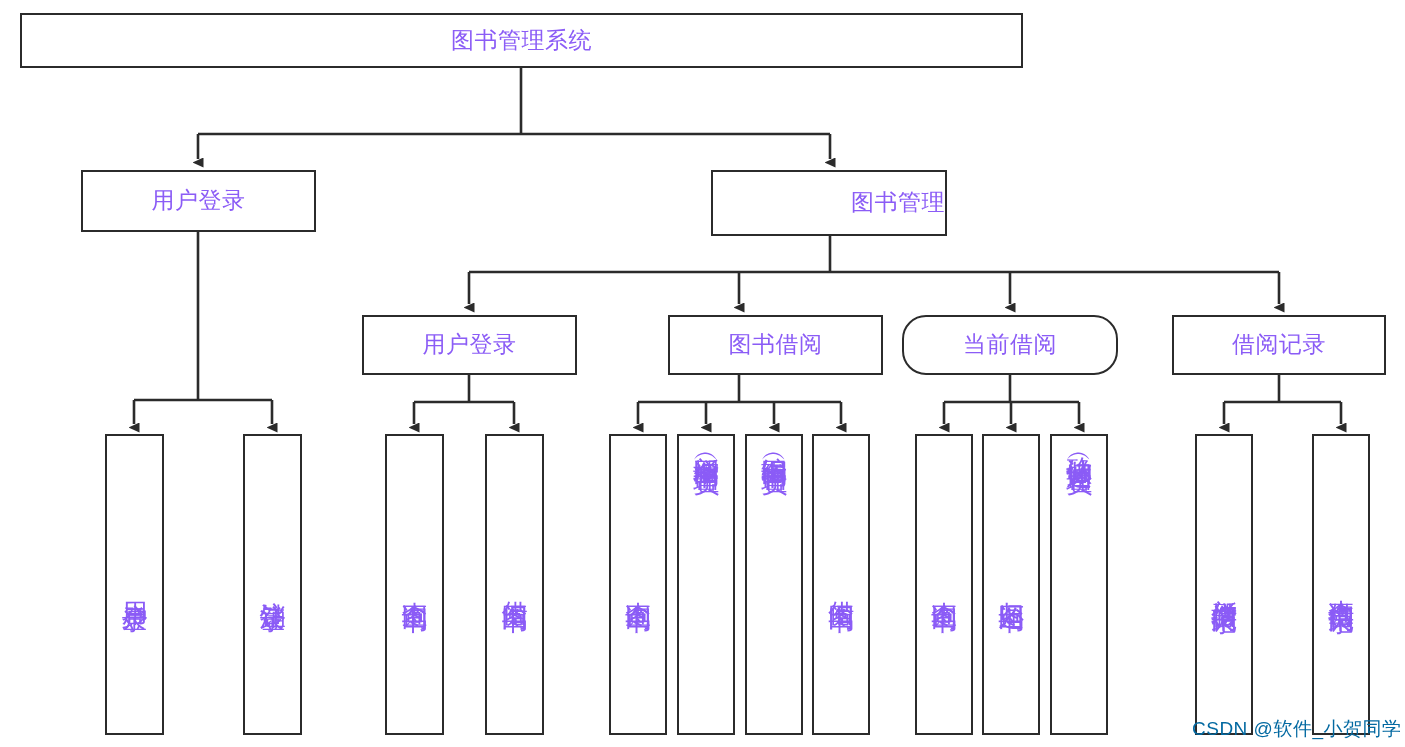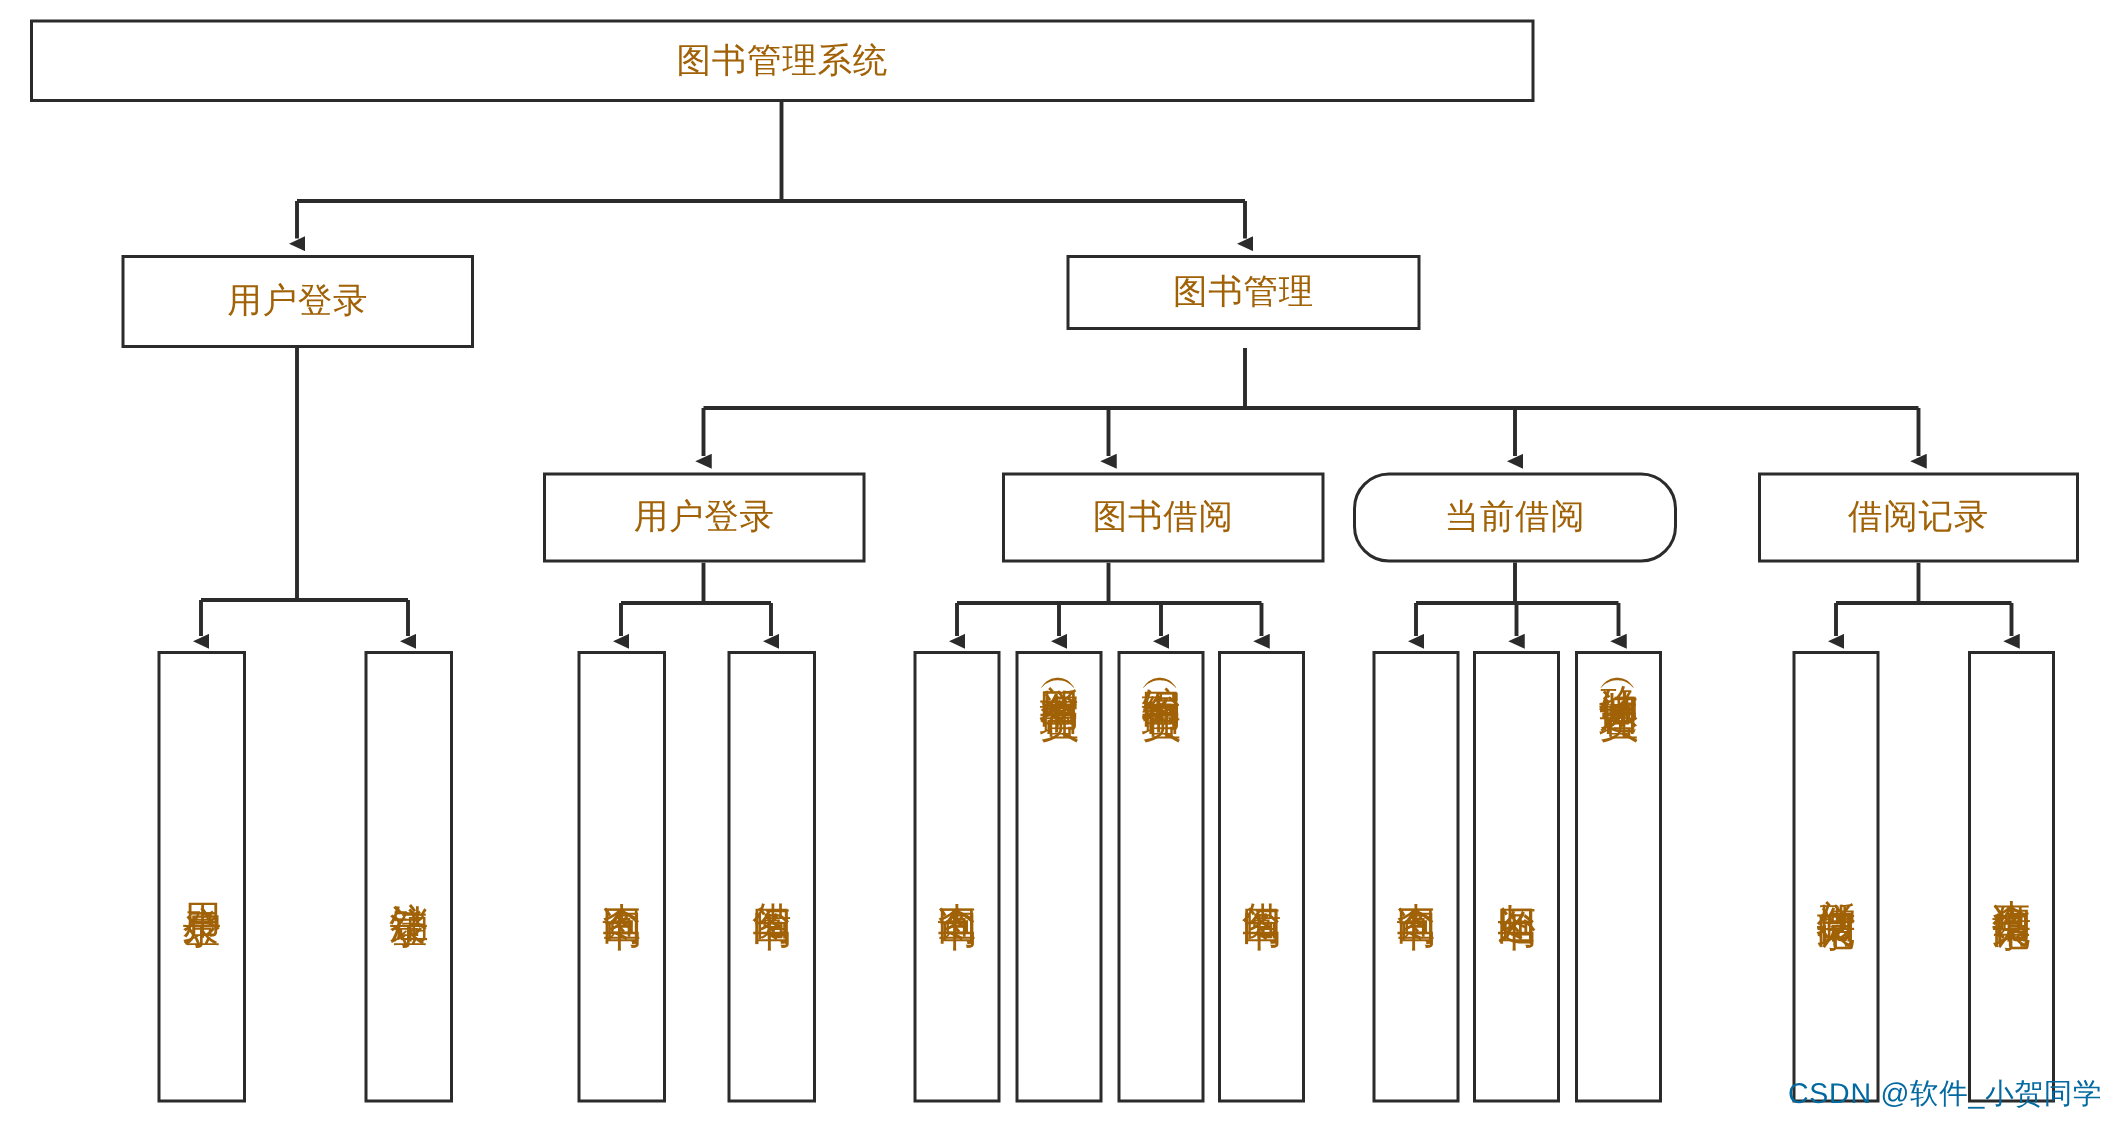--- a/index.html
+++ b/index.html
@@ -26,21 +26,21 @@
     pointer-events: none;
   }
   .node {
     position: absolute;
     box-sizing: border-box;
     background: #ffffff;
     border: 2.5px solid #2b2b2b;
     display: flex;
     align-items: center;
     justify-content: center;
-    color: #a16207;
+    color: #8b5cf6;
     z-index: 2;
   }
   .node-label {
     display: block;
     text-align: center;
     line-height: 1.18;
     letter-spacing: 0.5px;
   }
   .node.horizontal .node-label {
     font-size: 23px;
@@ -125,21 +125,21 @@
     </g>
   </svg>
 
   <div class="node horizontal" style="left:20px; top:13px; width:1003px; height:55px;">
     <span class="node-label">图书管理系统</span>
   </div>
 
   <div class="node horizontal" style="left:81px; top:170px; width:235px; height:62px;">
     <span class="node-label">用户登录</span>
   </div>
-  <div class="node horizontal" style="left:711px; top:170px; width:236px; height:50px;">
+  <div class="node horizontal" style="left:711px; top:170px; width:236px; height:66px;justify-content:flex-end;">
     <span class="node-label">图书管理</span>
   </div>
 
   <div class="node horizontal" style="left:362px; top:315px; width:215px; height:60px;">
     <span class="node-label">用户登录</span>
   </div>
   <div class="node horizontal" style="left:668px; top:315px; width:215px; height:60px;">
     <span class="node-label">图书借阅</span>
   </div>
   <div class="node horizontal" style="left:902px; top:315px; width:216px; height:60px;border-radius:24px;">

